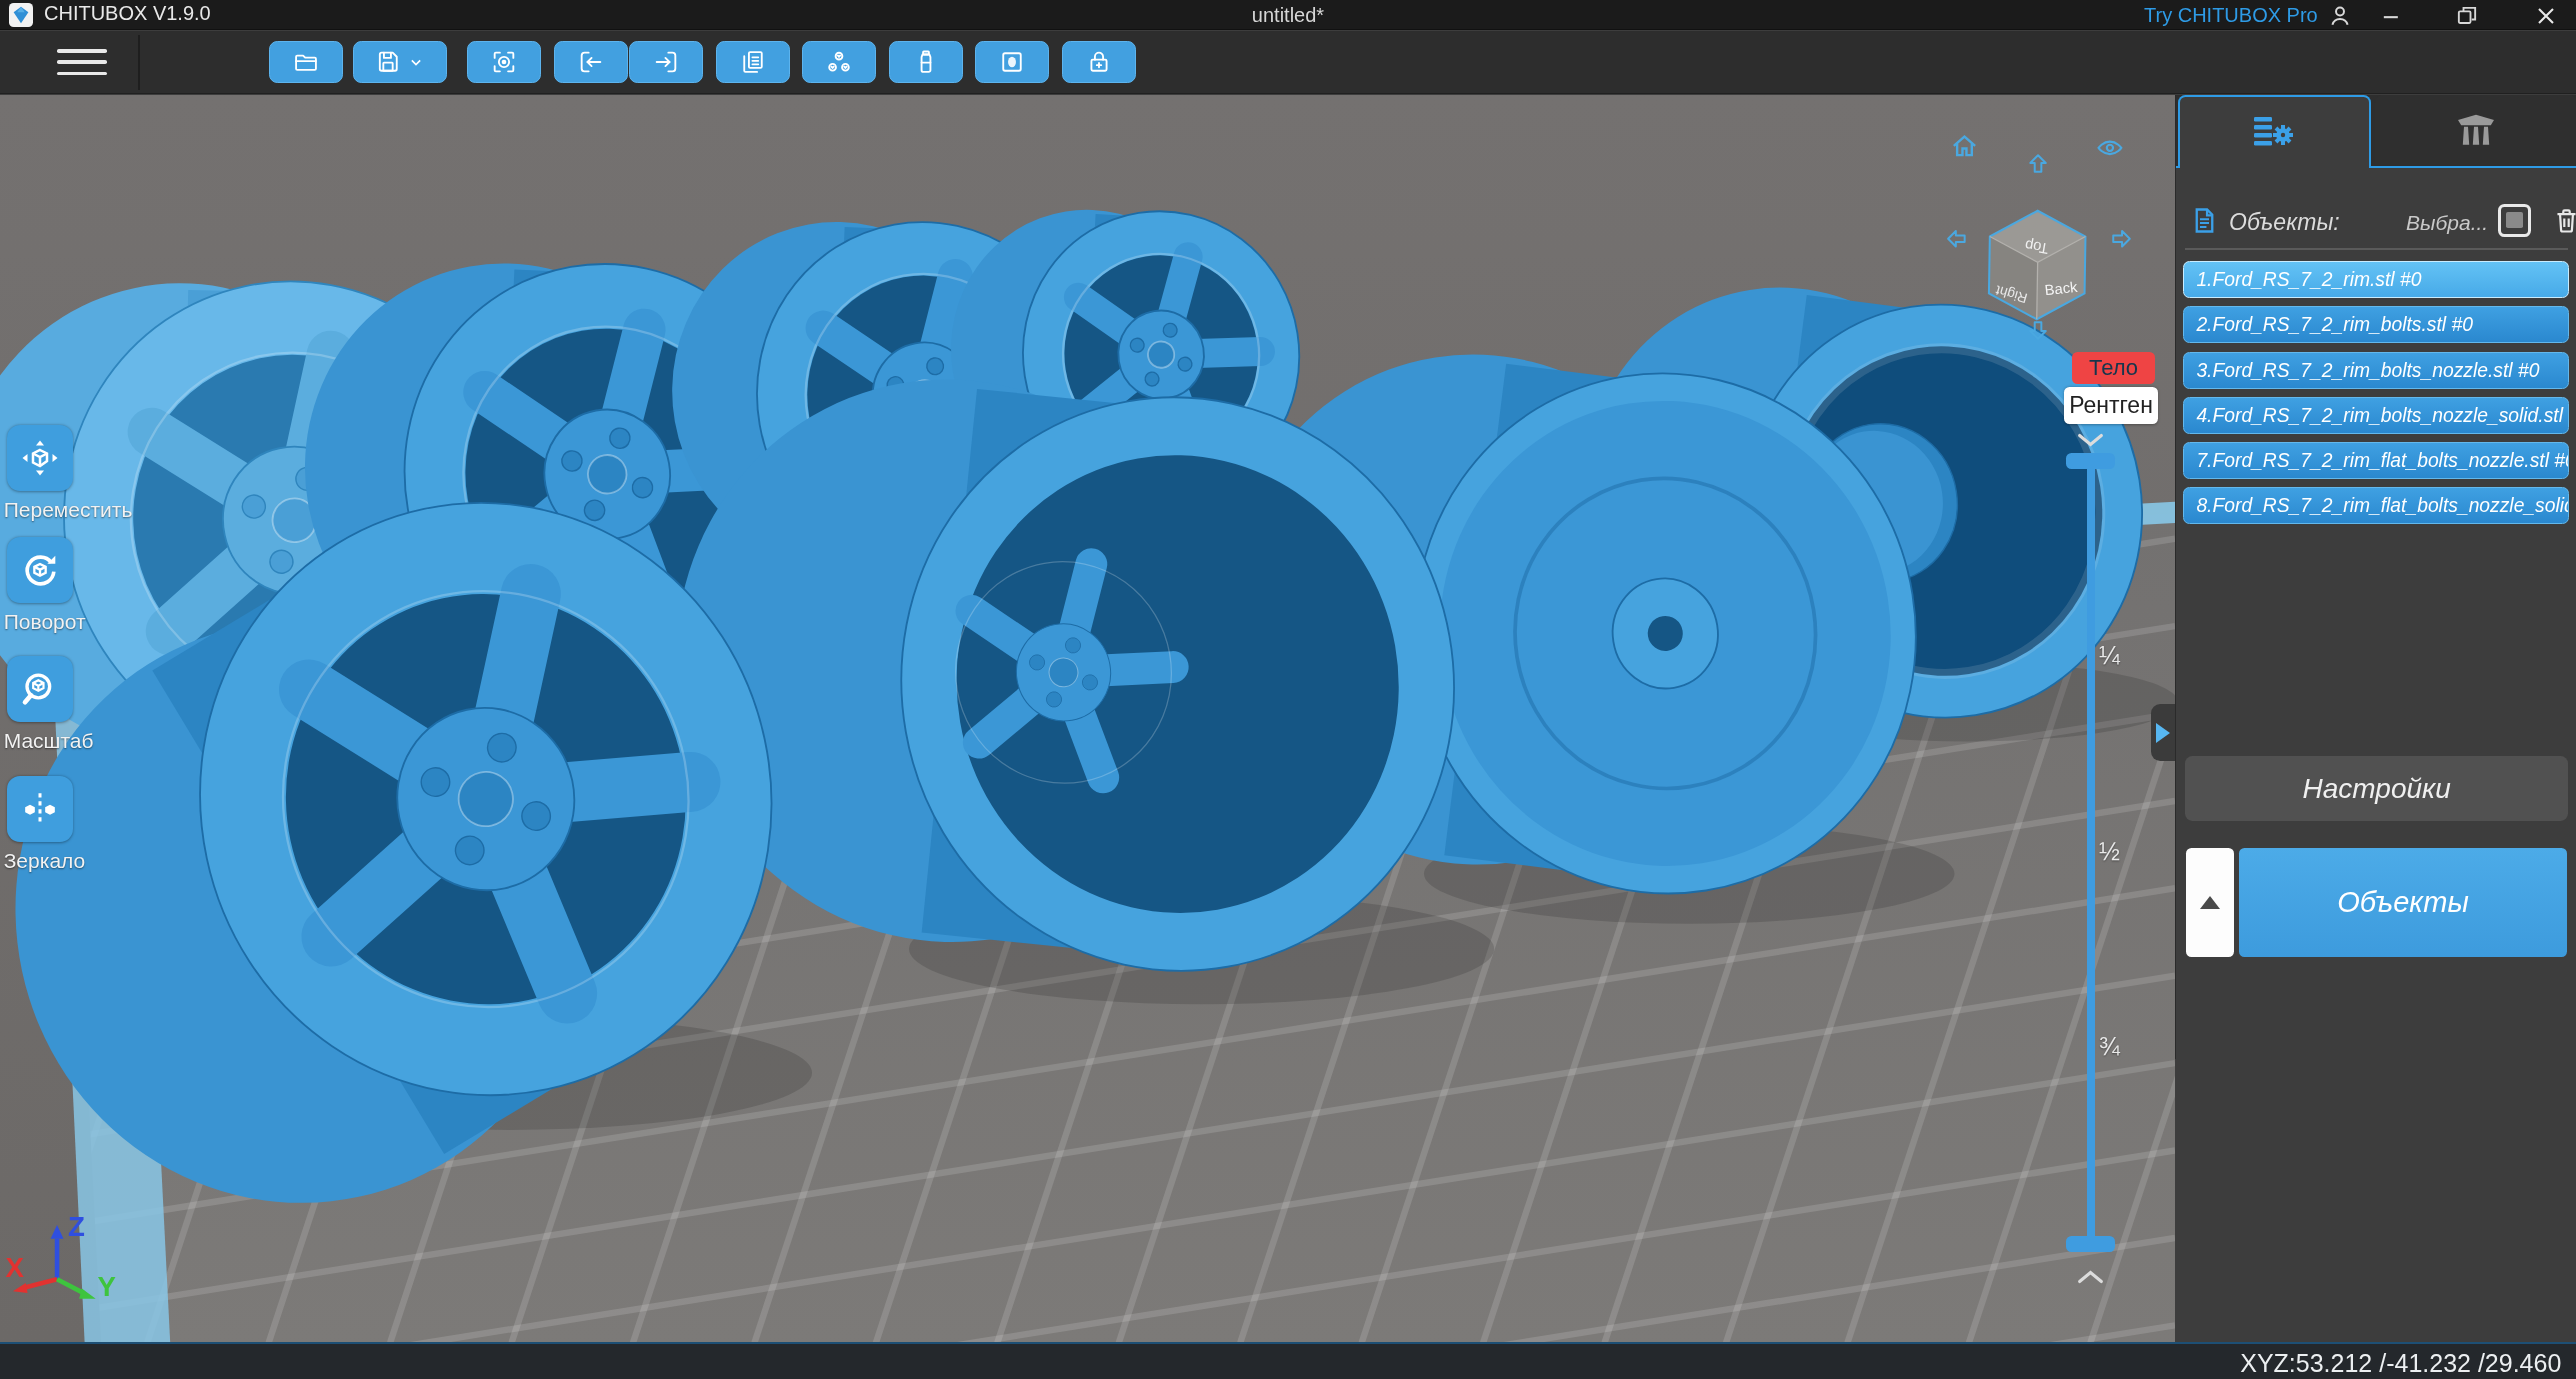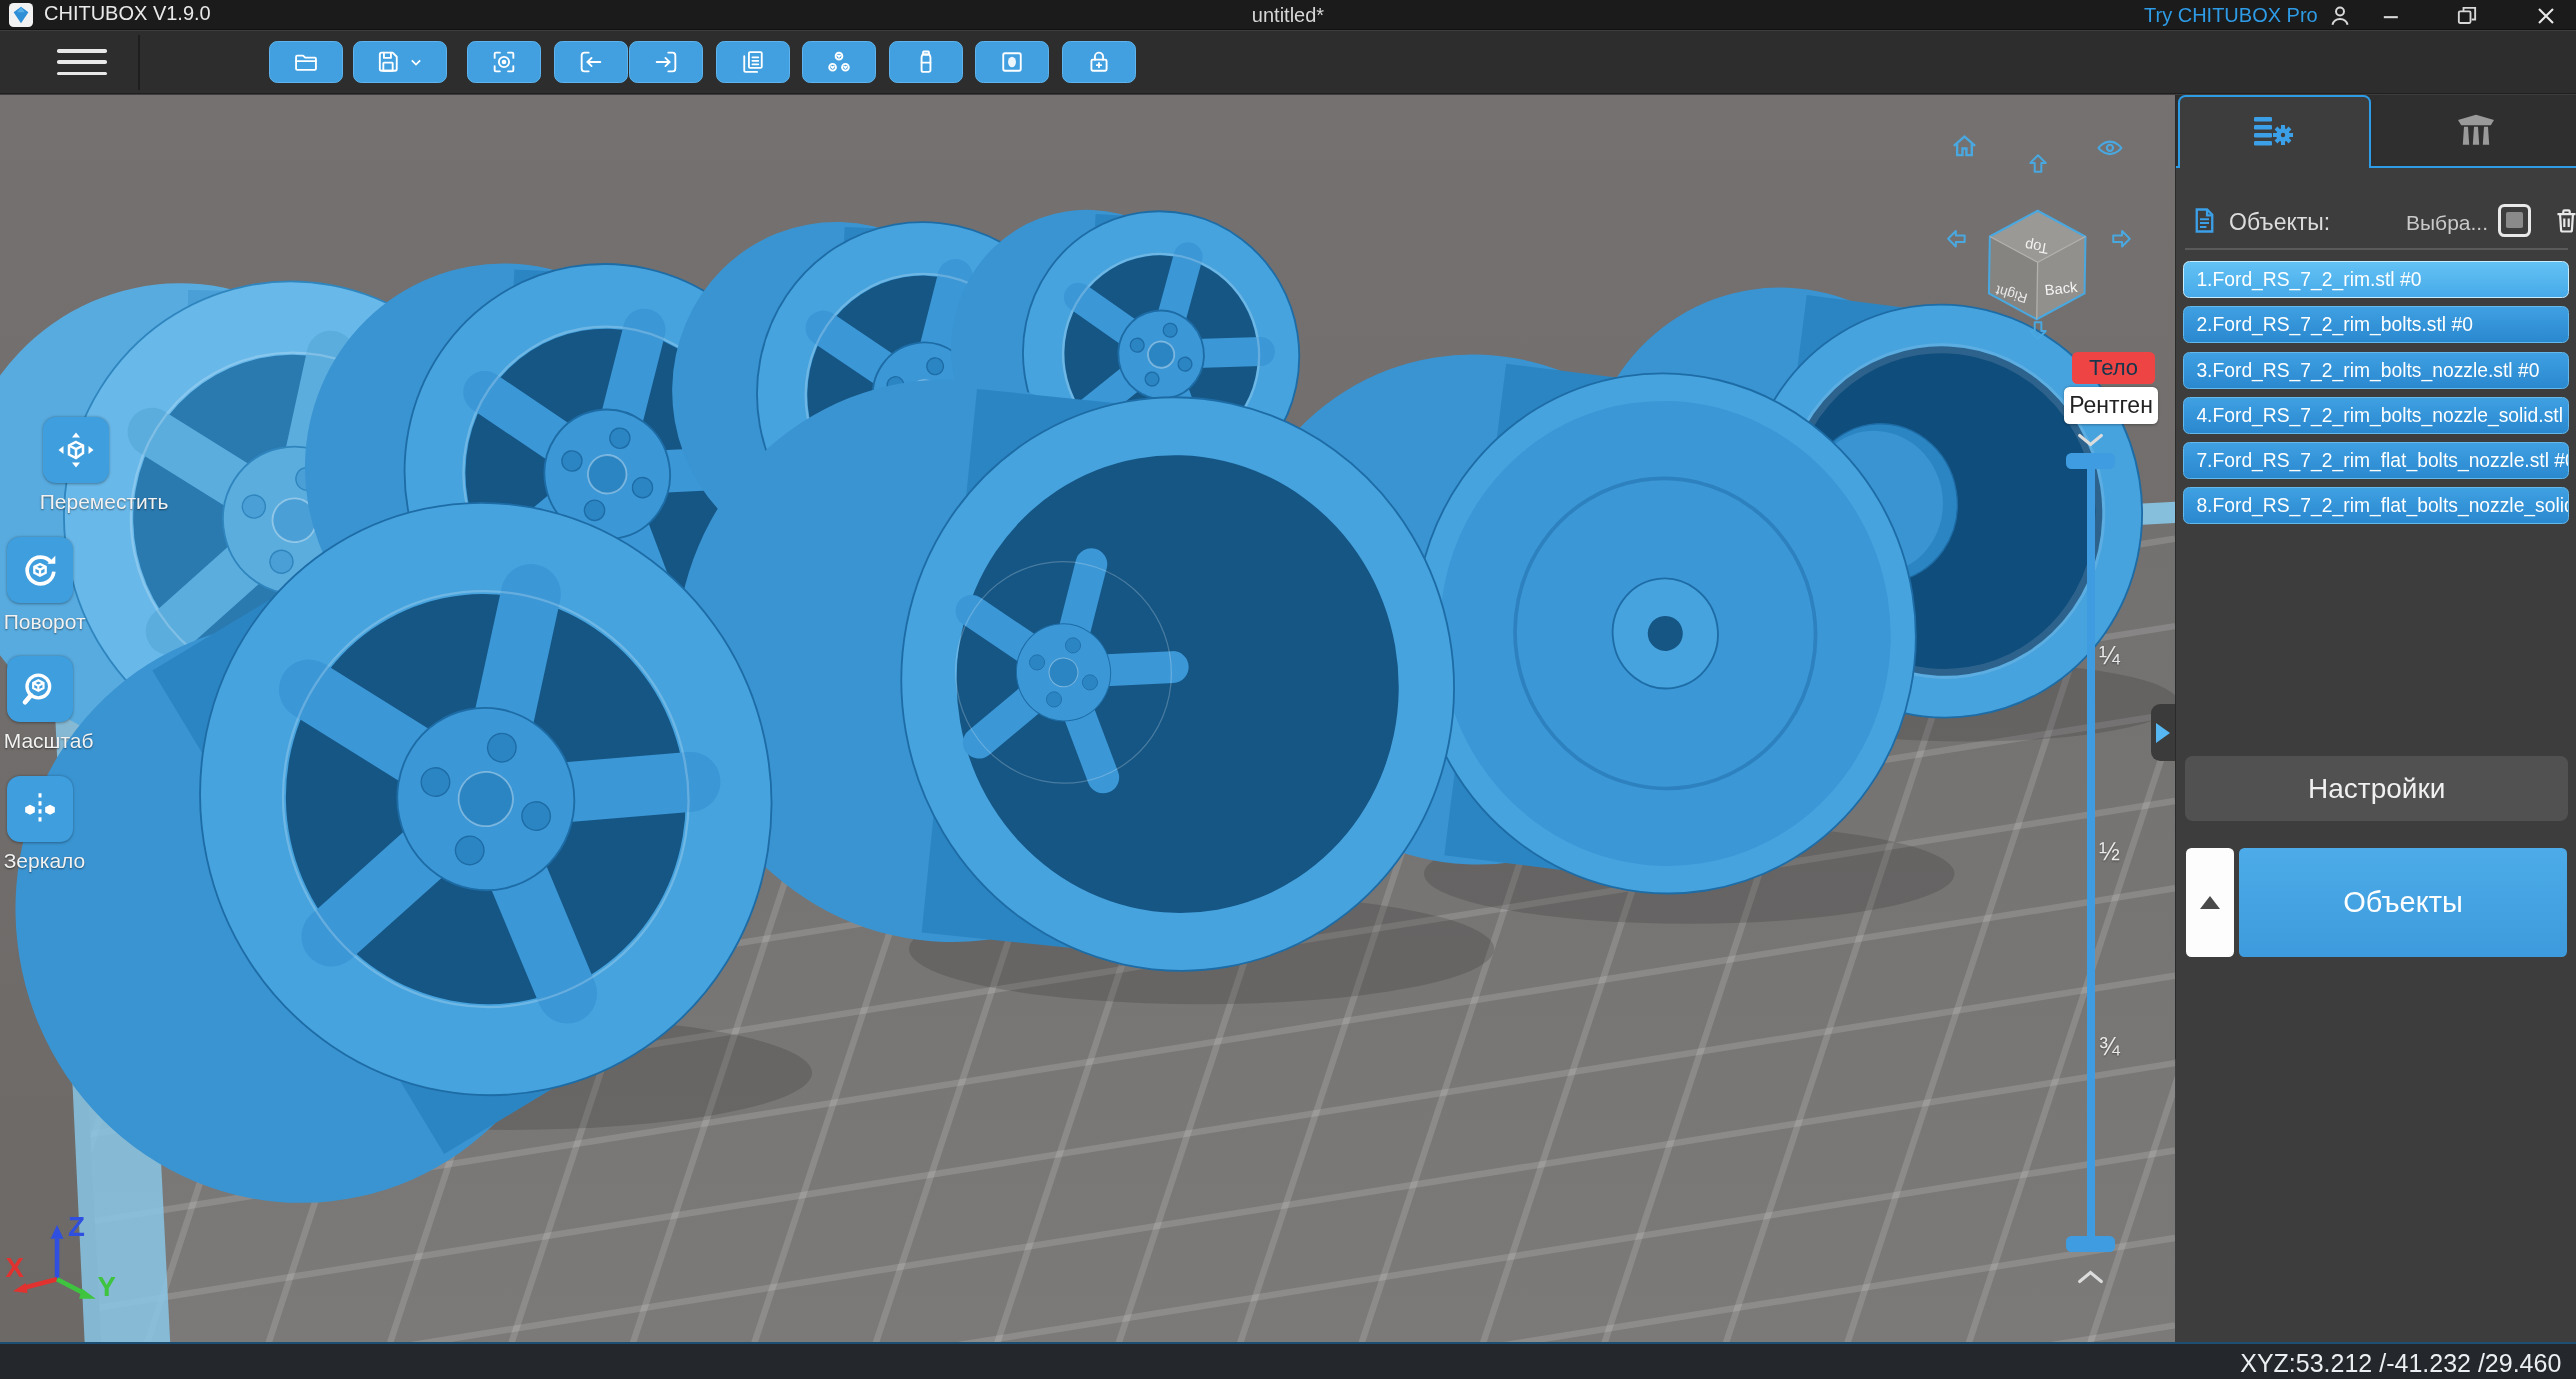--- a/index.html
+++ b/index.html
@@ -63,21 +63,21 @@
 
   
   #collapse-tab { position:absolute; left:2151px; top:609px; width:24px; height:57px;
                   background:#3b3b3b; border-radius:9.2px 0 0 9.2px;
                   display:flex; align-items:center; justify-content:center; }
   #collapse-tab .tri { width:0; height:0; border-top:10px solid transparent;
                        border-bottom:10px solid transparent; border-left:14px solid #57b7f2; }
 
   
   #panel { position:absolute; left:2175px; top:95px; width:401px; height:964px;
-           background:#3d3d3d; border-left:1.8px solid #2a2a2a; }
+           background:#3d3d3d; border-left:1.8px solid #2a2a2a;font-style:italic; }
   #tabstrip { position:absolute; left:0; top:0; width:401px; height:73px;
               background:#2e2e2e; border-bottom:2.8px solid #2e9be6; }
   .tab { position:absolute; top:0; height:70px; display:flex; align-items:center; justify-content:center; }
   #tab-settings { left:1.8px; width:193px; background:#3d3d3d; border:2.8px solid #2e9be6;
                   border-bottom:none; border-radius:7.4px 7.4px 0 0; height:73px; }
   #tab-supports { left:199px; width:202px; background:#2f2f2f; border-radius:7.4px 7.4px 0 0; }
   .tab svg { width:48px; height:48px; }
 
   #objects-header { position:absolute; left:0; top:103px; width:401px; height:48px; }
   #objects-header svg.doc { position:absolute; left:13px; top:7.4px; width:31px; height:31px; }
@@ -458,21 +458,21 @@
         <polygon points="14,1300 28,1291 30,1302" fill="#e23230"></polygon>
         <line x1="62" y1="1287" x2="91" y2="1302" stroke="#3ec43e" stroke-width="5"></line>
         <polygon points="104,1308 89,1297 86,1308" fill="#3ec43e"></polygon>
         <text x="74" y="1240" fill="#2f4fe0">Z</text>
         <text x="6" y="1284" fill="#e23230">X</text>
         <text x="106" y="1305" fill="#3ec43e">Y</text>
       </g>
     </svg>
 
   <div id="tools">
-      <div class="tool-block" style="top: 322px; margin-left: 36px;">
+      <div class="tool-block" style="top: 330px;">
         <div class="tool-btn">
           <svg viewBox="0 0 24 24">
             <g fill="#fff" stroke="none">
               <path d="M12 1.5 14.4 4.5h-4.8z"></path>
               <path d="M12 22.5 9.6 19.5h4.8z"></path>
               <path d="M1.5 12 4.5 9.6v4.8z"></path>
               <path d="M22.5 12 19.5 14.4V9.6z"></path>
             </g>
             <g fill="none" stroke="#fff" stroke-width="1.5">
               <path d="M12 7.2l4.2 2.1v4.5L12 16.8l-4.2-2.1V9.3z"></path>

